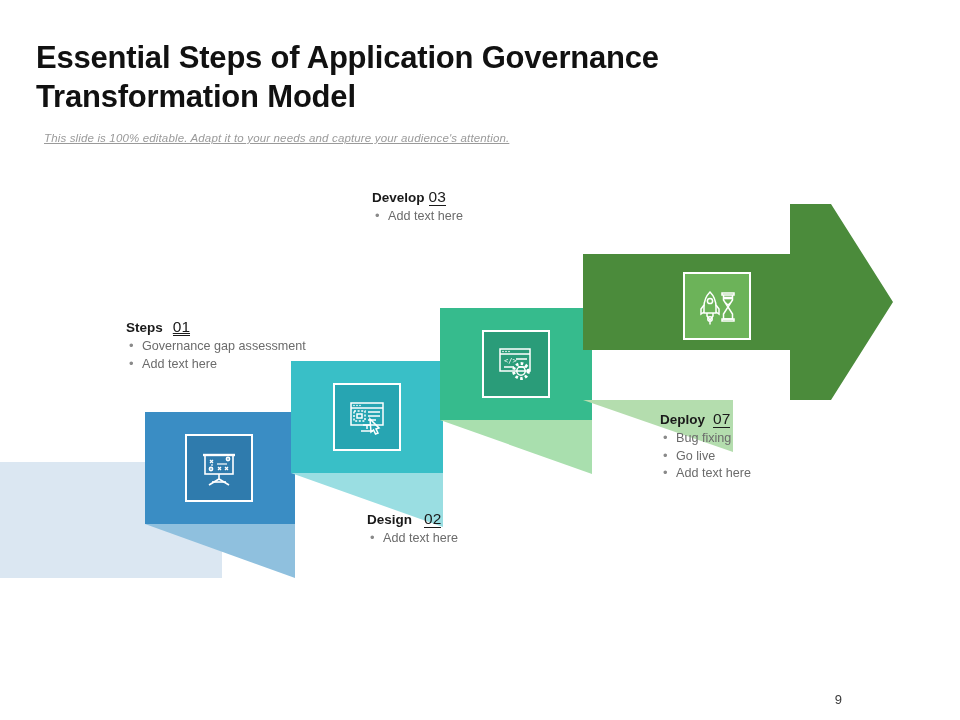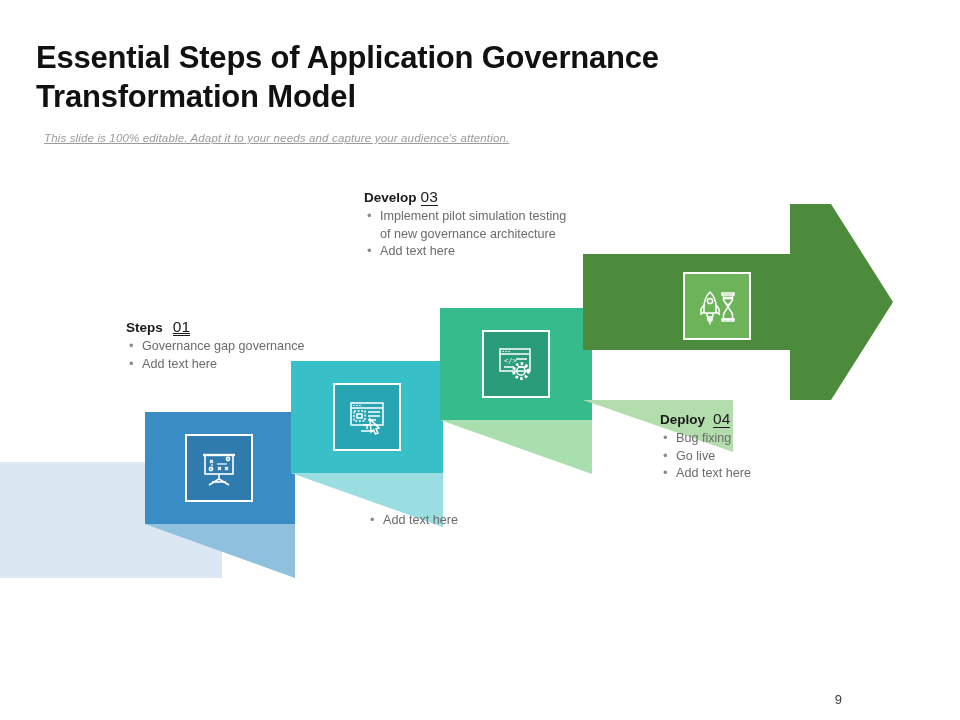--- a/index.html
+++ b/index.html
@@ -71,21 +71,21 @@
   .step .head .num{font-weight:normal;font-size:15.5px;color:#1a1a1a;
               border-bottom:1.6px solid #1a1a1a;padding-bottom:0px;margin-left:6px;}
   .step ul{list-style:none;margin:2px 0 0 0;padding:0;}
   .step li{position:relative;padding-left:16px;font-size:12.6px;line-height:17.5px;
            color:#6b6b6b;}
   .step li:before{content:"\2022";position:absolute;left:3px;top:-1px;
            color:#8a8a8a;font-size:13px;}
 
   #txt1{left:126px;top:318px;width:180px;}
   #txt2{left:367px;top:510px;width:200px;}
-  #txt3{left:364px;top:188px;width:210px;}
+  #txt3{left:372px;top:188px;width:210px;}
   #txt4{left:660px;top:410px;width:190px;}
 
   #txt3 .head .num{margin-left:4px;}
   #txt4 .head .num{margin-left:8px;}
   #txt2 .head .num{margin-left:12px;}
   #txt1 .head .num{margin-left:10px;text-decoration:underline;}
 
   
   .pagenum{position:absolute;right:18px;bottom:13px;font-size:13px;color:#3a3a3a;}
 </style>
@@ -187,44 +187,46 @@
         <path d="M32 20 l2 2 l2 -2" stroke-width="1.1"></path>
       </svg>
     </div>
   </div>
 
   <div class="step" id="txt1">
     <div class="head">
       <span>Steps</span><span class="num">01</span>
     </div>
     <ul>
-      <li>Governance gap governance</li>
+      <li>Governance gap assessment</li>
       <li>Add text here</li>
     </ul>
   </div>
 
   <div class="step" id="txt2">
+    <div class="head">
+      <span>Design</span><span class="num">02</span>
+    </div>
     <ul>
       <li>Add text here</li>
     </ul>
   </div>
 
   <div class="step" id="txt3">
     <div class="head">
       <span>Develop</span><span class="num">03</span>
     </div>
     <ul>
-      <li>Implement pilot simulation testing of new governance architecture</li>
       <li>Add text here</li>
     </ul>
   </div>
 
   <div class="step" id="txt4">
     <div class="head">
-      <span>Deploy</span><span class="num">04</span>
+      <span>Deploy</span><span class="num">07</span>
     </div>
     <ul>
       <li>Bug fixing</li>
       <li>Go live</li>
       <li>Add text here</li>
     </ul>
   </div>
 
   <div class="pagenum">9</div>
 

